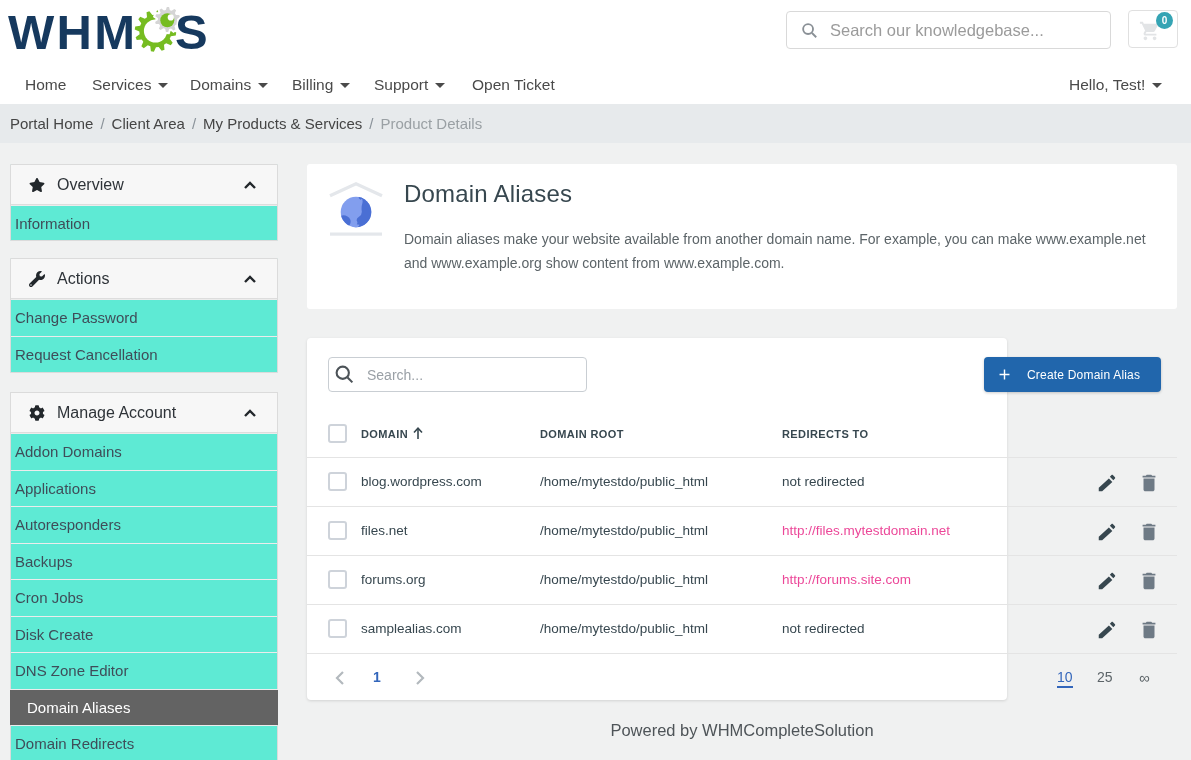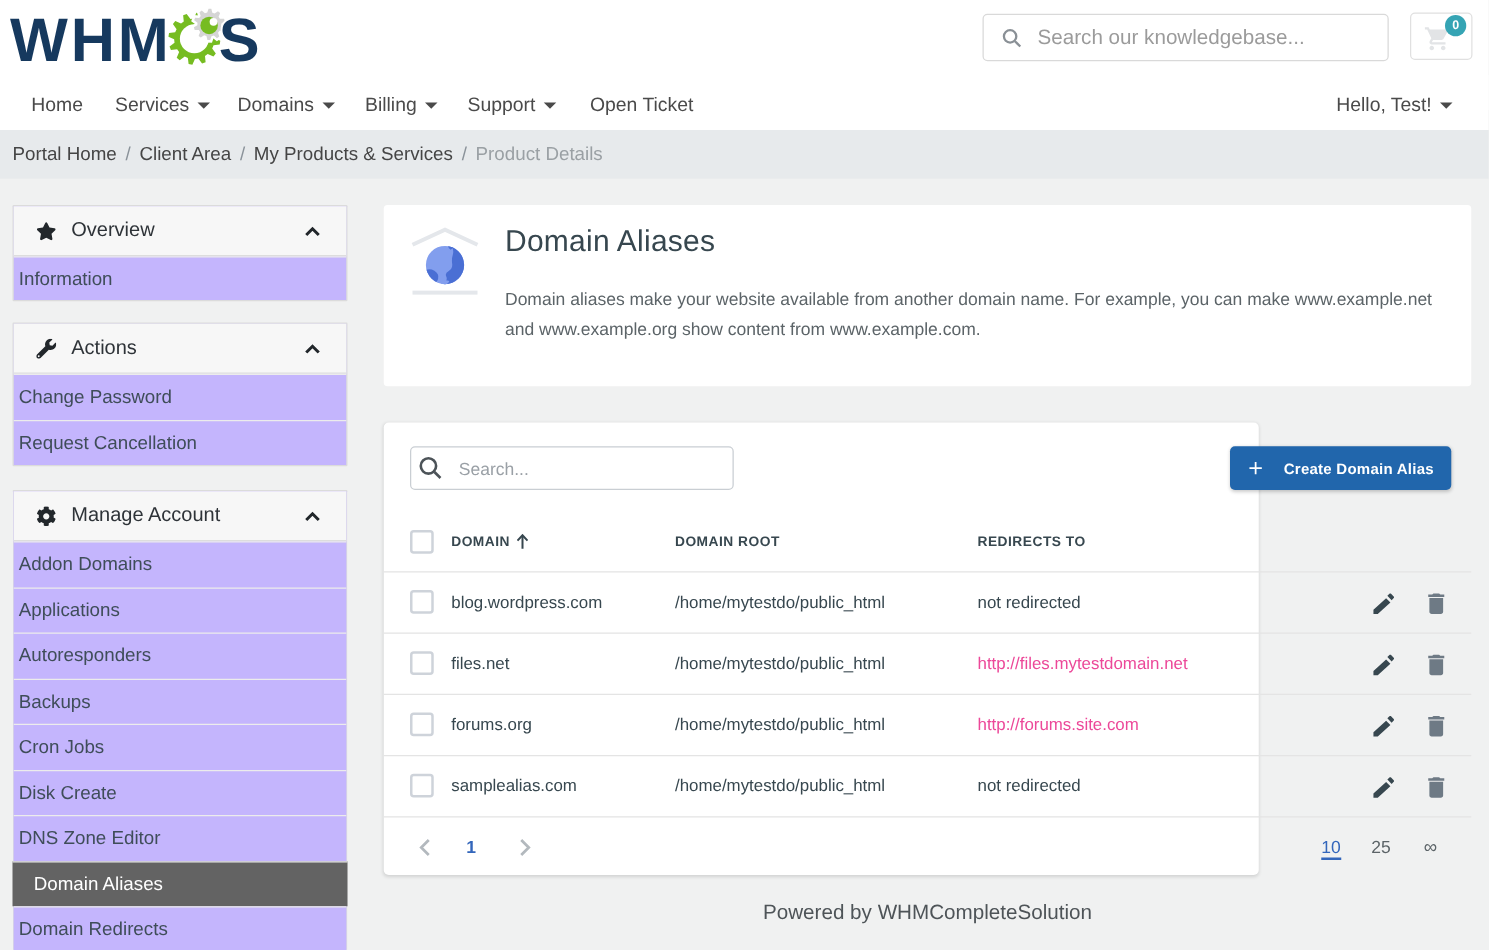--- a/index.html
+++ b/index.html
@@ -15,36 +15,36 @@
 
 .nav{position:absolute;top:60px;left:0;width:1191px;height:44px;background:#fff;font-size:15.5px;color:#4a4a4a}
 .nav span.item{position:absolute;top:16px;white-space:nowrap}
 .caret{display:inline-block;width:0;height:0;border-left:5px solid transparent;border-right:5px solid transparent;border-top:5px solid #4a4a4a;vertical-align:2px;margin-left:7px}
 
 .crumbs{position:absolute;top:104px;left:0;width:1191px;height:39px;background:#e7eaec;font-size:15px;color:#454545}
 .crumbs .in{position:absolute;left:10px;top:11px}
 .crumbs .sep{color:#8a9299;margin:0 7px}
 .crumbs .cur{color:#9aa0a4}
 
-.scard{position:absolute;left:10px;width:268px;background:#c4b5fd;border:1px solid #dbdbdb;border-radius:1px}
+.scard{position:absolute;left:10px;width:268px;background:#5eead4;border:1px solid #dbdbdb;border-radius:1px}
 .shead{height:40px;background:#f7f7f7;border-bottom:1px solid #ddd;display:flex;align-items:center;padding:0 15px;font-size:16px;color:#2e3338}
 .shead .ic{width:16px;height:16px;margin-right:12px;margin-left:3px}
 .shead .chev{margin-left:auto;margin-right:6px}
 .sitem{height:36.5px;display:flex;align-items:center;padding-left:4px;font-size:15px;color:#3f4d59;border-top:1px solid #ececec}
 .sitem:first-of-type{border-top:none}
 .sitem.active{background:#636363;color:#fff;margin:0 -1px;padding-left:17px}
 
 .hero{position:absolute;left:307px;top:164px;width:870px;height:145px;background:#fff;border-radius:3px}
 .hero h1{position:absolute;left:97px;top:16px;font-size:24px;font-weight:normal;color:#37474f;letter-spacing:.2px}
 .hero .desc{position:absolute;left:97px;top:63px;font-size:14px;color:#5c6468;line-height:24px}
 .tcard{position:absolute;left:307px;top:338px;width:700px;height:362px;background:#fff;border-radius:4px;box-shadow:0 1px 3px rgba(0,0,0,.13)}
 .tsearch{position:absolute;left:21px;top:19px;width:259px;height:35px;border:1px solid #c9ced3;border-radius:4px}
 .tsearch .ph{position:absolute;left:38px;top:9px;font-size:14px;color:#9aa0a6}
 .cbtn{position:absolute;left:677px;top:19px;width:177px;height:35px;background:#2166ac;border-radius:4px;color:#fff;box-shadow:0 1px 3px rgba(0,0,0,.2)}
-.cbtn .txt{position:absolute;left:43px;top:11px;font-size:12px;font-weight:bold;letter-spacing:.2px;white-space:nowrap}
+.cbtn .txt{position:absolute;left:43px;top:11px;font-size:12px;font-weight:normal;letter-spacing:.2px;white-space:nowrap}
 .chkbox{width:19px;height:19px;border:2px solid #ced3da;border-radius:3px;background:#fff}
 .thead{position:absolute;left:0;top:86px;width:870px;height:33px}
 .thead .chkbox{position:absolute;left:21px;top:0}
 .thlabel{position:absolute;top:4px;font-size:11px;font-weight:bold;color:#37474f;letter-spacing:.4px}
 .trow{position:absolute;left:0;width:870px;height:49px;border-top:1px solid #e4e4e4}
 .trow .chkbox{position:absolute;left:21px;top:14px}
 .tcell{position:absolute;top:16px;font-size:13.5px;color:#37474f}
 .tcell a{color:#ec4899;text-decoration:none}
 .rowicons svg{position:absolute;top:14px}
 .pager{position:absolute;left:0;top:315px;width:870px;height:47px;border-top:1px solid #e4e4e4}

